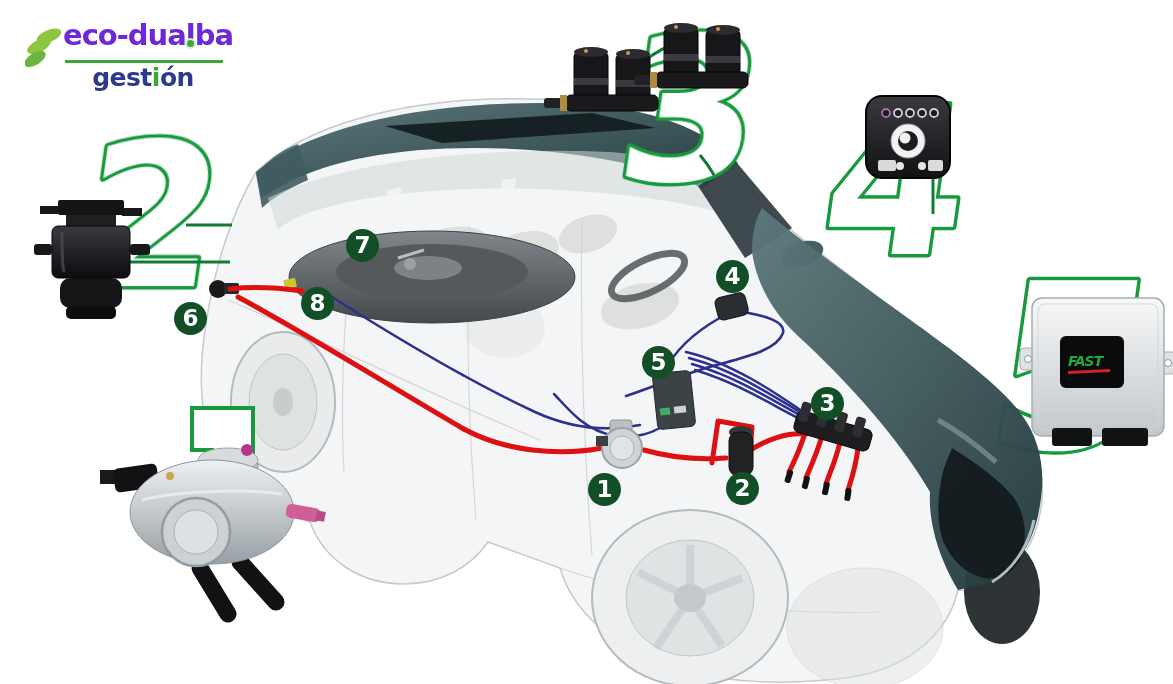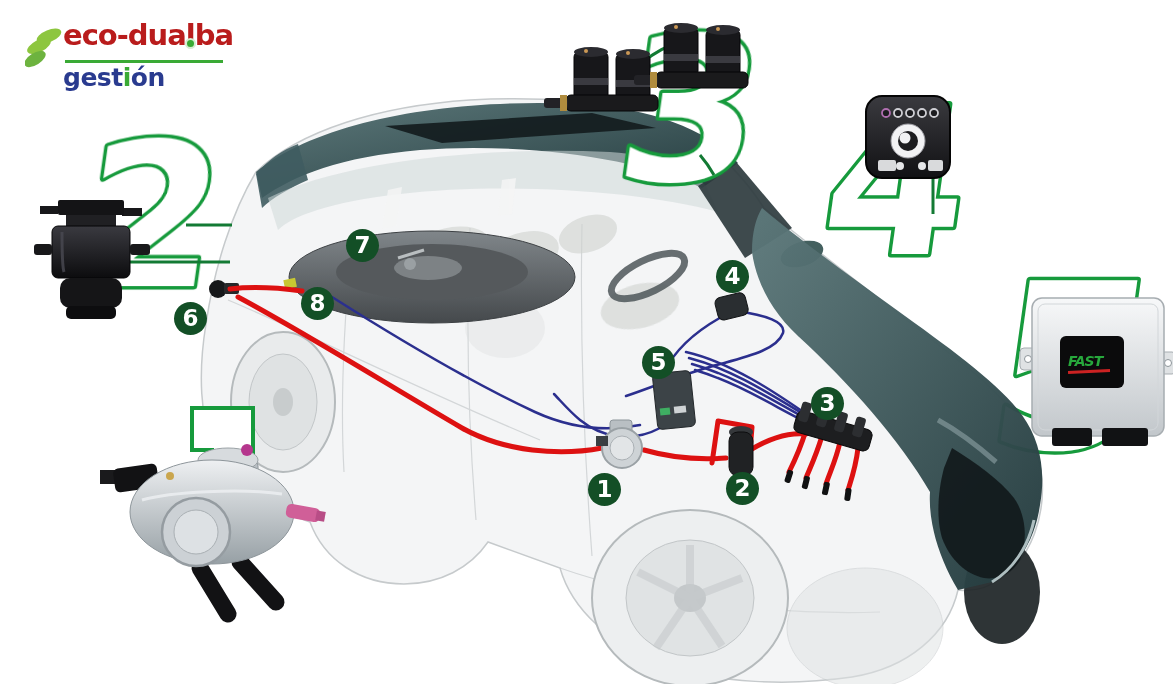--- a/index.html
+++ b/index.html
@@ -21,25 +21,25 @@
 
   
   .badge{position:absolute;width:33px;height:33px;border-radius:50%;background:#134f26;
          color:#fff;font-size:23px;font-weight:bold;display:flex;align-items:center;
          justify-content:center;line-height:1;}
 
   
   .logo{position:absolute;left:25px;top:16px;width:210px;height:78px;}
   .logo-leaves{position:absolute;left:0;top:10px;}
   .brand{position:absolute;left:38px;top:2px;font-size:29px;font-weight:bold;
-         color:#b91c1c;letter-spacing:-1px;white-space:nowrap;}
+         color:#6d28d9;letter-spacing:-1px;white-space:nowrap;}
   .logo-b-dot{position:absolute;left:160px;top:22px;width:7px;height:7px;border-radius:50%;
          background:#3aaa35;border:2px solid #d7ecd2;}
   .logo-rule{position:absolute;left:40px;top:44px;width:158px;height:3px;background:#3aaa35;}
-  .tagline{position:absolute;left:38px;top:47px;width:160px;text-align:left;
+  .tagline{position:absolute;left:38px;top:47px;width:160px;text-align:center;
            font-size:25px;font-weight:bold;color:#2a3b8f;letter-spacing:-0.5px;}
   .tagline .accent{color:#3aaa35;}
 
   .ecu-label{font-family:"DejaVu Sans",sans-serif;font-weight:bold;font-style:italic;
              font-size:14px;fill:#27a83c;letter-spacing:-1px;}
 </style>
 </head>
 <body>
 
 <div class="canvas">

